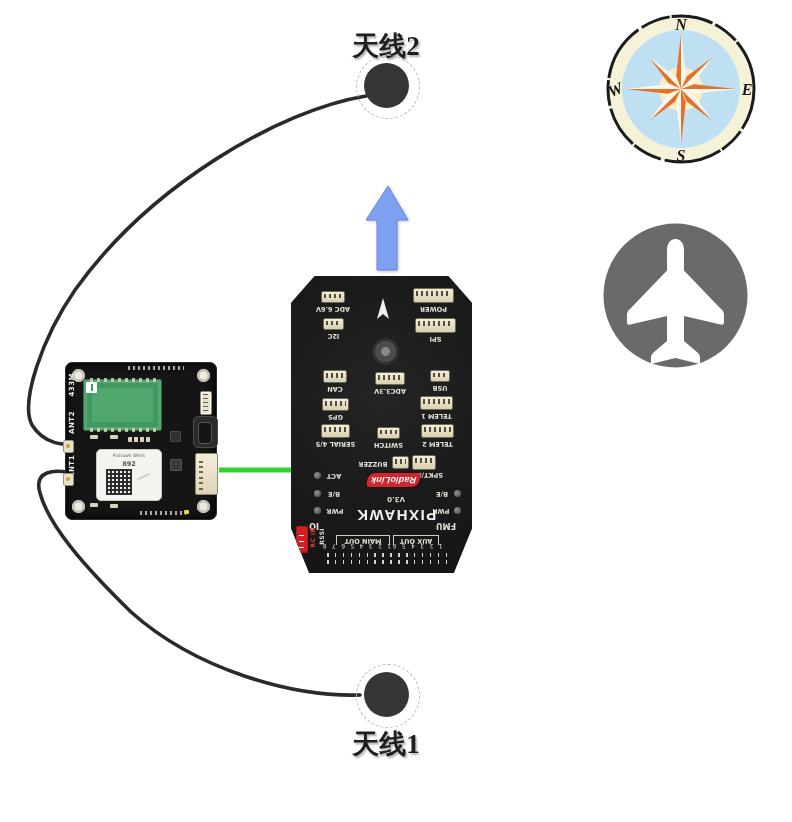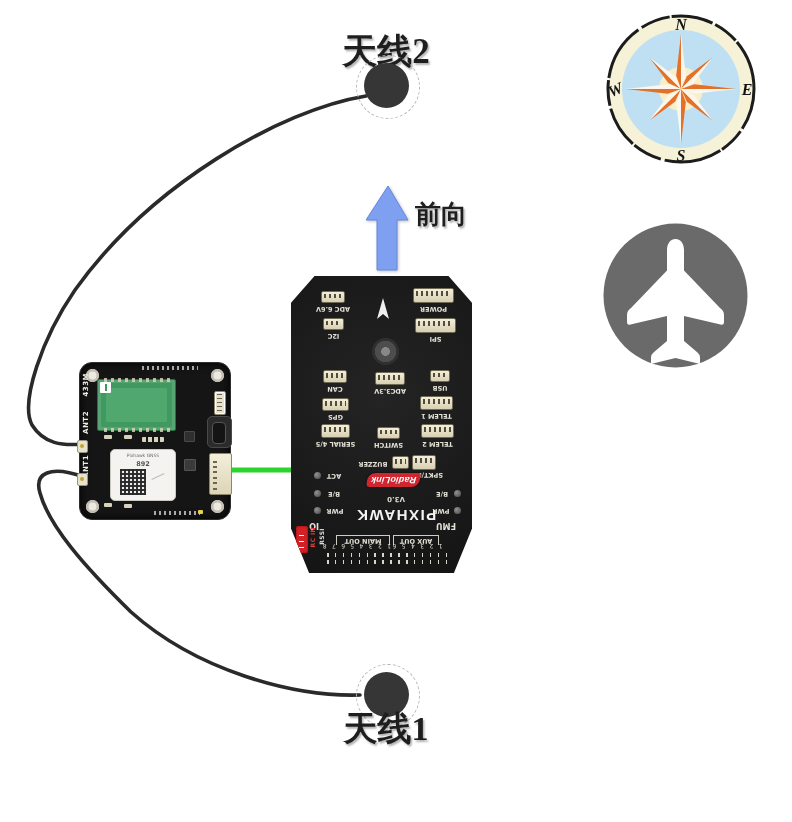--- a/index.html
+++ b/index.html
@@ -6,22 +6,22 @@
   #stage{position:relative;width:792px;height:822px;background:#ffffff;overflow:hidden;
          font-family:"Liberation Sans","DejaVu Sans",sans-serif;}
   .abs{position:absolute;}
   
   .cn{position:absolute;color:#1e1e1e;font-family:"Liberation Serif","DejaVu Serif",serif;
       font-weight:700;text-align:center;text-shadow:1.5px 1.5px 2px rgba(0,0,0,.30);}
   
   .ant-ring{position:absolute;width:62px;height:62px;border-radius:50%;border:1px dashed #b7b7b7;}
   .ant-dot{position:absolute;width:45px;height:45px;border-radius:50%;background:#363636;}
   
-  #module{position:absolute;left:79px;top:362px;width:150px;height:156px;background:#151515;
-          border:1px solid #2e2e2e;border-radius:13px;box-shadow:inset 0 0 10px #000;}
+  #module{position:absolute;left:65px;top:362px;width:150px;height:156px;background:#151515;
+          border:1px solid #2e2e2e;border-radius:7px;box-shadow:inset 0 0 10px #000;}
   .hole{position:absolute;width:13px;height:13px;border-radius:50%;background:#ece9e2;
         box-shadow:inset 0 0 0 2.5px #c4beb0;}
   .vlbl{position:absolute;writing-mode:vertical-rl;transform:rotate(180deg);
         font:700 7px "DejaVu Sans",sans-serif;color:#efece2;letter-spacing:.5px;}
   .smd{position:absolute;background:#d9d2ba;border-radius:1px;}
   .silk{position:absolute;height:4px;background:repeating-linear-gradient(90deg,#cfcfcf 0 2px,transparent 2px 5px);opacity:.8;}
   .ufl{position:absolute;width:9px;height:11px;background:#e7e2cf;border:1px solid #9a937d;border-radius:2px;}
   .ufl::after{content:"";position:absolute;left:1.5px;top:2.5px;width:4px;height:4px;border-radius:50%;background:#c9a227;}
   
   #pixhawk{position:absolute;left:291px;top:276px;width:181px;height:297px;
@@ -57,21 +57,21 @@
 <body>
 
 <div id="stage">
 
   <svg class="abs" style="left:0;top:0;" width="792" height="822" viewBox="0 0 792 822">
     <path d="M 366 96 C 280 110, 150 185, 75 290 C 42 338, 20 402, 32 425 C 44 444, 62 446, 84 444" fill="none" stroke="#2a2a2a" stroke-width="3.6" stroke-linecap="round"></path>
     <path d="M 84 477 C 50 465, 34 473, 40 493 C 49 526, 84 566, 131 612 C 196 670, 292 697, 360 695" fill="none" stroke="#2a2a2a" stroke-width="3.6" stroke-linecap="round"></path>
     <line x1="219" y1="470" x2="313" y2="470" stroke="#2ed32e" stroke-width="5"></line>
   </svg>
 
-  <div class="cn" style="left:306px;top:28px;width:160px;font-size:35px;">天线2</div>
+  <div class="cn" style="left:306px;top:28px;width:160px;font-size:27px;">天线2</div>
   <div class="ant-ring" style="left:356px;top:55px;"></div>
   <div class="ant-dot" style="left:364px;top:63px;"></div>
 
   <svg class="abs" style="left:603px;top:11px;" width="156" height="156" viewBox="0 0 156 156">
     <circle cx="78" cy="78" r="73" fill="#f6f2d8" stroke="#1c1c1c" stroke-width="3" stroke-dasharray="42 3 26 2 58 4 30 2"></circle>
     <circle cx="78" cy="78" r="59" fill="#bfe0f2"></circle>
     <circle cx="78" cy="78" r="22" fill="#f8efca"></circle>
     <g>
       <polygon points="109.8,46.2 83.9,65.3 78,78" fill="#e4702a"></polygon>
         <polygon points="109.8,46.2 90.7,72.1 78,78" fill="#fbf7ec"></polygon>
@@ -99,21 +99,20 @@
   </svg>
 
   <svg class="abs" style="left:603px;top:223px;" width="145" height="145" viewBox="0 0 145 145">
     <circle cx="72.5" cy="72.5" r="72" fill="#6a6a6a"></circle>
     <path fill="#ffffff" d="M72.5 16 c-5 0 -8.5 4.5 -8.5 11 v20.5 L28 85 q-4 2.5 -4 7 v7 q0 3.5 3.5 2.6 L64 93 v25 l-13.5 11.5 q-2.5 2 -2.5 5 v6.5 l24.5 -6 24.5 6 v-6.5 q0 -3 -2.5 -5 L81 118 V93 l36.5 8.6 q3.5 0.9 3.5 -2.6 v-7 q0 -4.5 -4 -7 L81 47.5 V27 c0 -6.5 -3.5 -11 -8.5 -11 z"></path>
   </svg>
 
   <svg class="abs" style="left:366px;top:186px;filter:drop-shadow(1.5px 1.5px 1.5px rgba(0,0,0,.25));" width="44" height="86" viewBox="0 0 44 86">
     <polygon points="22,0 42,34 31,34 31,84 11,84 11,34 0,34" fill="#7fa0f1" stroke="#6487e0" stroke-width="1"></polygon>
   </svg>
-  <div class="cn" style="left:415px;top:197px;width:80px;font-size:26px;text-align:left;">前向</div>
 
   <div id="module">
     <div class="hole" style="left:6px;top:6px;"></div>
     <div class="hole" style="left:131px;top:6px;"></div>
     <div class="hole" style="left:6px;top:137px;"></div>
     <div class="hole" style="left:131px;top:137px;"></div>
 
     <div class="silk" style="left:62px;top:3px;width:56px;"></div>
     <div class="silk" style="left:74px;top:148px;width:46px;"></div>
     <div class="smd" style="left:118px;top:147px;width:5px;height:4px;background:#e8d24a;"></div>
@@ -235,16 +234,16 @@
     <div class="pinnum" style="left:36px;top:267px;width:64px;">1 2 3 4 5 6 7 8</div>
     <div class="lbl" style="left:102px;top:259px;width:44px;border-left:1px solid #cfccc0;border-right:1px solid #cfccc0;border-bottom:1px solid #cfccc0;padding-bottom:1px;">AUX OUT</div>
     <div class="pinnum" style="left:100px;top:267px;width:52px;">1 2 3 4 5 6</div>
 
     <div class="pins" style="left:36px;top:277px;width:126px;"></div>
     <div class="pins" style="left:36px;top:284px;width:126px;"></div>
   </div>
 
   <div class="ant-ring" style="left:356px;top:664px;"></div>
   <div class="ant-dot" style="left:364px;top:672px;"></div>
-  <div class="cn" style="left:306px;top:706px;width:160px;font-size:34px;">天线1</div>
+  <div class="cn" style="left:306px;top:726px;width:160px;font-size:27px;">天线1</div>
 
 
 </div>
 
 </body></html>

